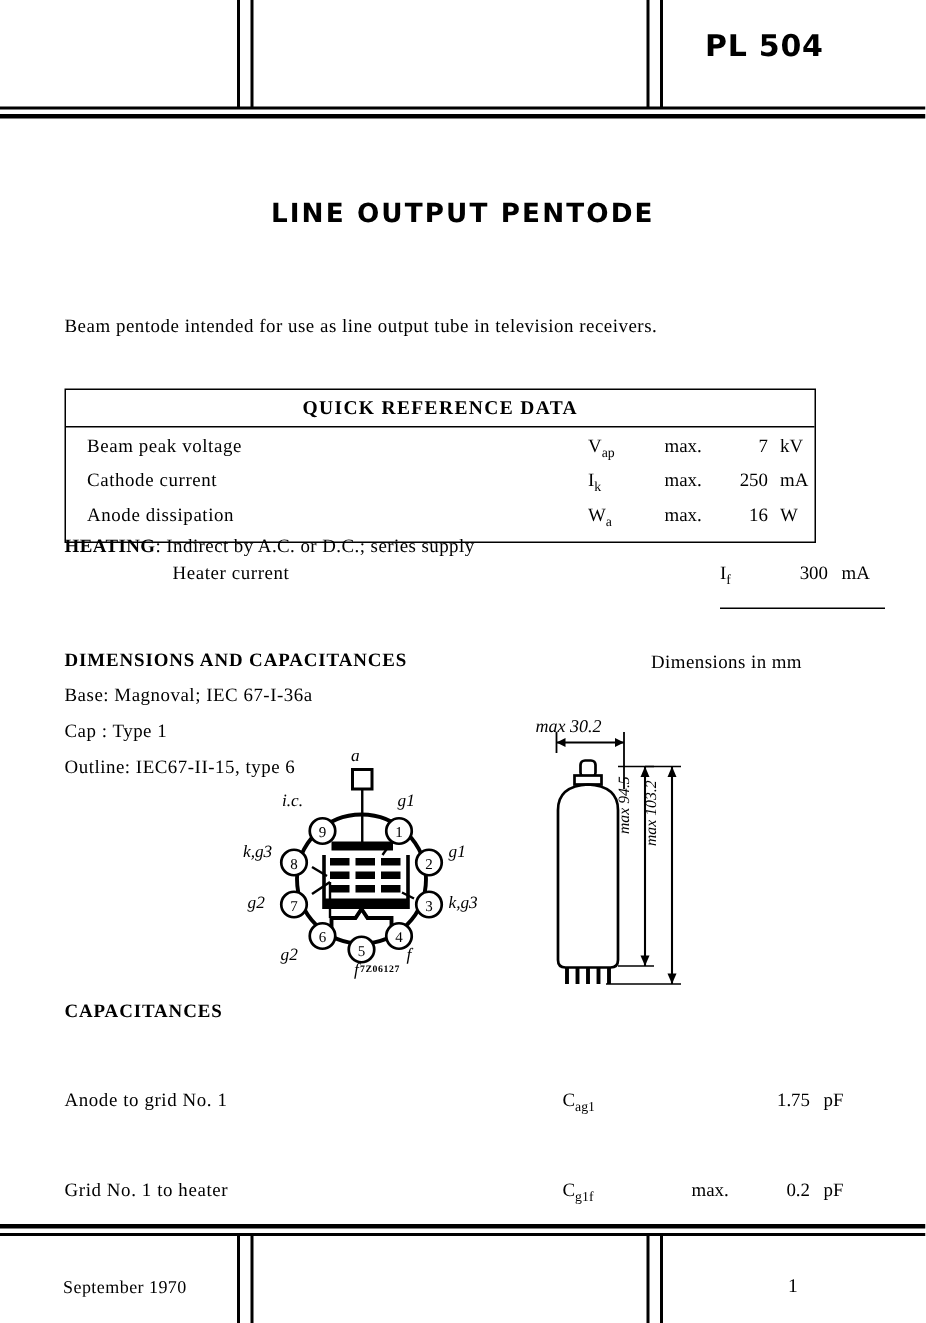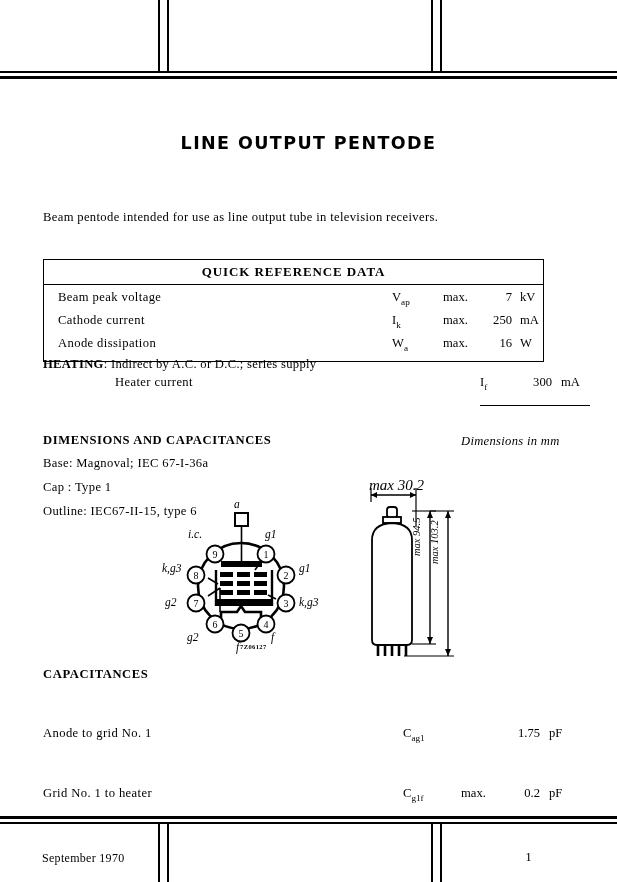--- a/index.html
+++ b/index.html
@@ -127,24 +127,23 @@
   
   #dim-title {
     position: absolute;
     left: 43px; top: 433px;
     font-weight: bold;
     font-size: 12.6px;
     letter-spacing: 0.6px;
   }
   #dim-note {
     position: absolute;
-    left: 461px; top: 434px;
+    left: 434px; top: 434px;
     font-size: 12.6px;
     letter-spacing: 0.3px;
-    font-style: italic;
   }
   .dim-line {
     position: absolute;
     left: 43px;
     font-size: 12.6px;
     letter-spacing: 0.35px;
   }
   #dim-base    { top: 456px; }
   #dim-cap     { top: 480px; }
   #dim-outline { top: 504px; }
@@ -157,21 +156,21 @@
   #cap-title {
     position: absolute;
     left: 43px; top: 667px;
     font-weight: bold;
     font-size: 12.6px;
     letter-spacing: 0.6px;
   }
   #cap-block { position: absolute; left: 43px; top: 688px; width: 540px; }
   .cap-row { position: relative; height: 24px; font-size: 12.6px; margin-top: 36px; }
   .cap-name { position: absolute; left: 0px;   top: 2px; letter-spacing: 0.4px; }
-  .cap-sym  { position: absolute; left: 360px; top: 2px; }
+  .cap-sym  { position: absolute; left: 332px; top: 2px; }
   .cap-max  { position: absolute; left: 418px; top: 2px; }
   .cap-val  { position: absolute; left: 443px; top: 2px; width: 54px; text-align: right; }
   .cap-unit { position: absolute; left: 506px; top: 2px; }
 
   
   #footer { position: absolute; left: 0; top: 816px; width: 617px; height: 66px; padding-left: 28px; }
   #ftr-rule-thick {
     position: absolute;
     left: 0; top: 0;
     width: 617px; height: 3px;
@@ -211,20 +210,21 @@
 </head>
 <body>
 
 <div id="header">
   <div class="hdr-vrule" id="hdr-div-left-a"></div>
   <div class="hdr-vrule" id="hdr-div-left-b"></div>
   <div class="hdr-vrule" id="hdr-div-right-a"></div>
   <div class="hdr-vrule" id="hdr-div-right-b"></div>
   <div id="hdr-rule-thin"></div>
   <div id="hdr-rule-thick"></div>
+  <div id="type-designation">PL 504</div>
 </div>
 
 <div id="doc-title">LINE OUTPUT PENTODE</div>
 
 <div id="intro-text">Beam pentode intended for use as line output tube in television receivers.</div>
 
 <div id="qrd-table">
   <div id="qrd-header">QUICK REFERENCE DATA</div>
   <div id="qrd-body">
 
@@ -384,21 +384,21 @@
     <line x1="56" y1="166" x2="80" y2="166" stroke="#000" stroke-width="1.1"></line>
 
     <line x1="92" y1="33" x2="92" y2="178" stroke="#000" stroke-width="1.4"></line>
     <polygon points="92,33 89,40 95,40" fill="#000"></polygon>
     <polygon points="92,178 89,171 95,171" fill="#000"></polygon>
     <line x1="74" y1="33" x2="98" y2="33" stroke="#000" stroke-width="1.1"></line>
     <line x1="48" y1="178" x2="98" y2="178" stroke="#000" stroke-width="1.1"></line>
   </svg>
 
   <div style="position:absolute; left:0; top:0; width:160px; height:180px;">
-    <span style="position:absolute; left:13px; top:-1px; font-family:'Liberation Serif',serif; font-style:italic; font-size:15px;">max 30.2</span>
+    <span style="position:absolute; left:1px; top:-1px; font-family:'Liberation Serif',serif; font-style:italic; font-size:12px;">max 30.2</span>
     <span style="position:absolute; left:55px; top:78px; font-family:'Liberation Serif',serif; font-style:italic; font-size:10.5px; transform:rotate(-90deg); transform-origin:left top; white-space:nowrap;">max 94.5</span>
     <span style="position:absolute; left:73px; top:86px; font-family:'Liberation Serif',serif; font-style:italic; font-size:10.5px; transform:rotate(-90deg); transform-origin:left top; white-space:nowrap;">max 103.2</span>
   </div>
 </div>
 
 <div id="cap-title">CAPACITANCES</div>
 <div id="cap-block">
 
   <div class="cap-row">
     <span class="cap-name">Anode to grid No. 1</span>

